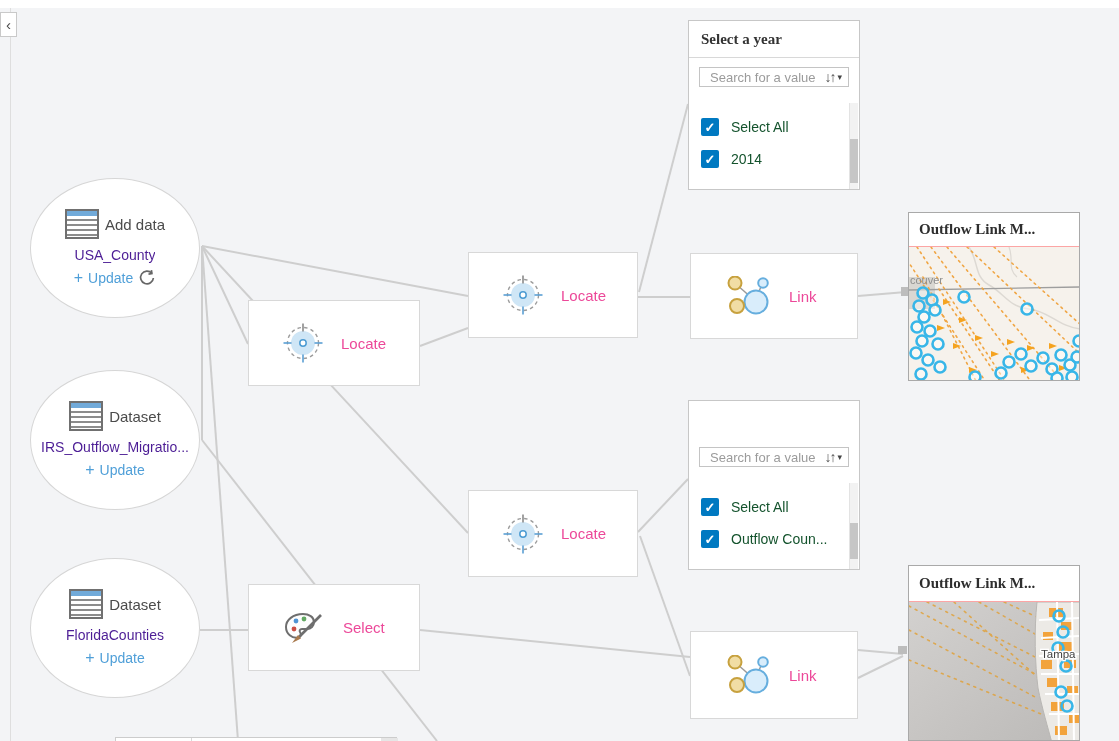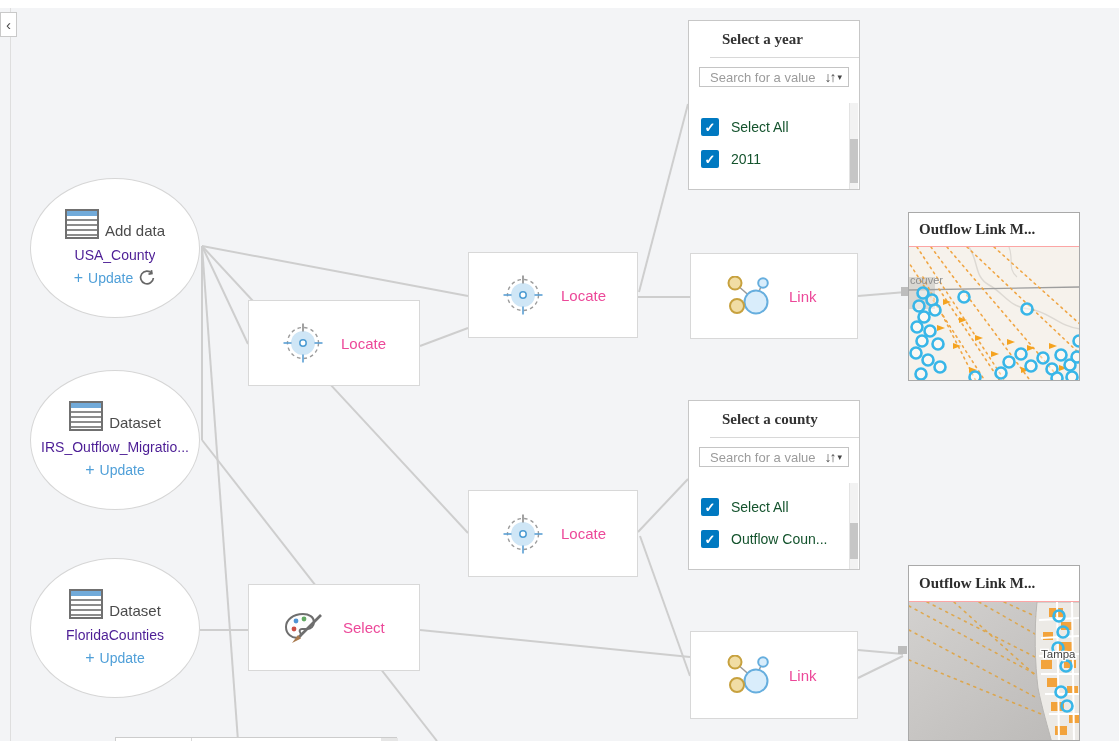--- a/index.html
+++ b/index.html
@@ -12,32 +12,32 @@
   .back-btn{left:0;top:12px;width:17px;height:25px;background:#fff;border:1px solid #c9c9c9;
             display:flex;align-items:center;justify-content:center;font-size:15px;color:#4a4a4a;
             cursor:pointer;box-sizing:border-box;padding:0;}
   
   svg.edges{left:0;top:0;z-index:1;}
   svg.edges line{stroke:#cecece;stroke-width:2;}
   
   .bubble{width:170px;height:140px;background:#fff;border:1.5px solid #d6d6d6;border-radius:50%;
           z-index:2;display:flex;flex-direction:column;align-items:center;justify-content:center;
           box-sizing:border-box;}
-  .bubble .row1{display:flex;align-items:flex-end;gap:6px;}
+  .bubble .row1{display:flex;align-items:center;gap:6px;}
   .bubble .lbl{font-size:15px;color:#4b4b4b;}
   .bubble .dsname{font-size:14px;color:#4c1d95;margin-top:8px;max-width:150px;white-space:nowrap;
                   overflow:hidden;text-overflow:ellipsis;text-align:center;}
   .bubble .upd{display:flex;align-items:center;gap:5px;margin-top:6px;font-size:14px;color:#4f9fd8;cursor:pointer;}
   .bubble .plus{font-size:16px;font-weight:400;}
   
   .toolbox{background:#fff;border:1px solid #d8d8d8;z-index:2;display:flex;align-items:center;
            padding-left:34px;box-sizing:border-box;gap:18px;}
   .toolbox .tlabel{font-size:15px;color:#ec4899;}
   
-  .card{background:#fff;border:1px solid #c7c7c7;z-index:2;box-sizing:border-box;padding-left:21px;}
+  .card{background:#fff;border:1px solid #c7c7c7;z-index:2;box-sizing:border-box;}
   .card .hdr{height:36px;border-bottom:1px solid #d8d8d8;display:flex;align-items:center;padding:0 12px;}
   .card .hdr .title{font-family:"Liberation Serif",serif;font-weight:bold;font-size:15px;color:#333;
                     white-space:nowrap;overflow:hidden;}
   .searchbox{position:absolute;left:10px;top:46px;width:150px;height:20px;border:1px solid #c4c4c4;
              background:#fff;box-sizing:border-box;display:flex;align-items:center;padding:0 6px 0 8px;}
   .searchbox input{border:none;outline:none;flex:1;min-width:0;font-size:13px;color:#555;
                    font-family:"Liberation Sans",sans-serif;background:transparent;}
   .searchbox input::placeholder{color:#9b9b9b;}
   .sorticon{display:flex;align-items:center;color:#555;cursor:pointer;}
   .sorticon .arrows{font-size:14px;letter-spacing:-2px;}
@@ -240,31 +240,28 @@
         <span class="arrows">↓↑</span>
         <span class="caret">▾</span>
       </span>
     </div>
     <div class="optrow" style="top:96px;">
       <span class="cbx">✓</span>
       <span class="optlbl">Select All</span>
     </div>
     <div class="optrow" style="top:128px;">
       <span class="cbx">✓</span>
-      <span class="optlbl">2011</span>
+      <span class="optlbl">2014</span>
     </div>
     <div class="vscroll" style="top:82px;height:86px;">
       <div class="thumb" style="top:36px;height:44px;"></div>
     </div>
   </div>
 
   <div class="abs card" style="left:688px;top:400px;width:172px;height:170px;">
-    <div class="hdr">
-      <span class="title">Select a county</span>
-    </div>
     <div class="searchbox">
       <input type="text" placeholder="Search for a value" style="">
       <span class="sorticon">
         <span class="arrows">↓↑</span>
         <span class="caret">▾</span>
       </span>
     </div>
     <div class="optrow" style="top:96px;">
       <span class="cbx">✓</span>
       <span class="optlbl">Select All</span>

